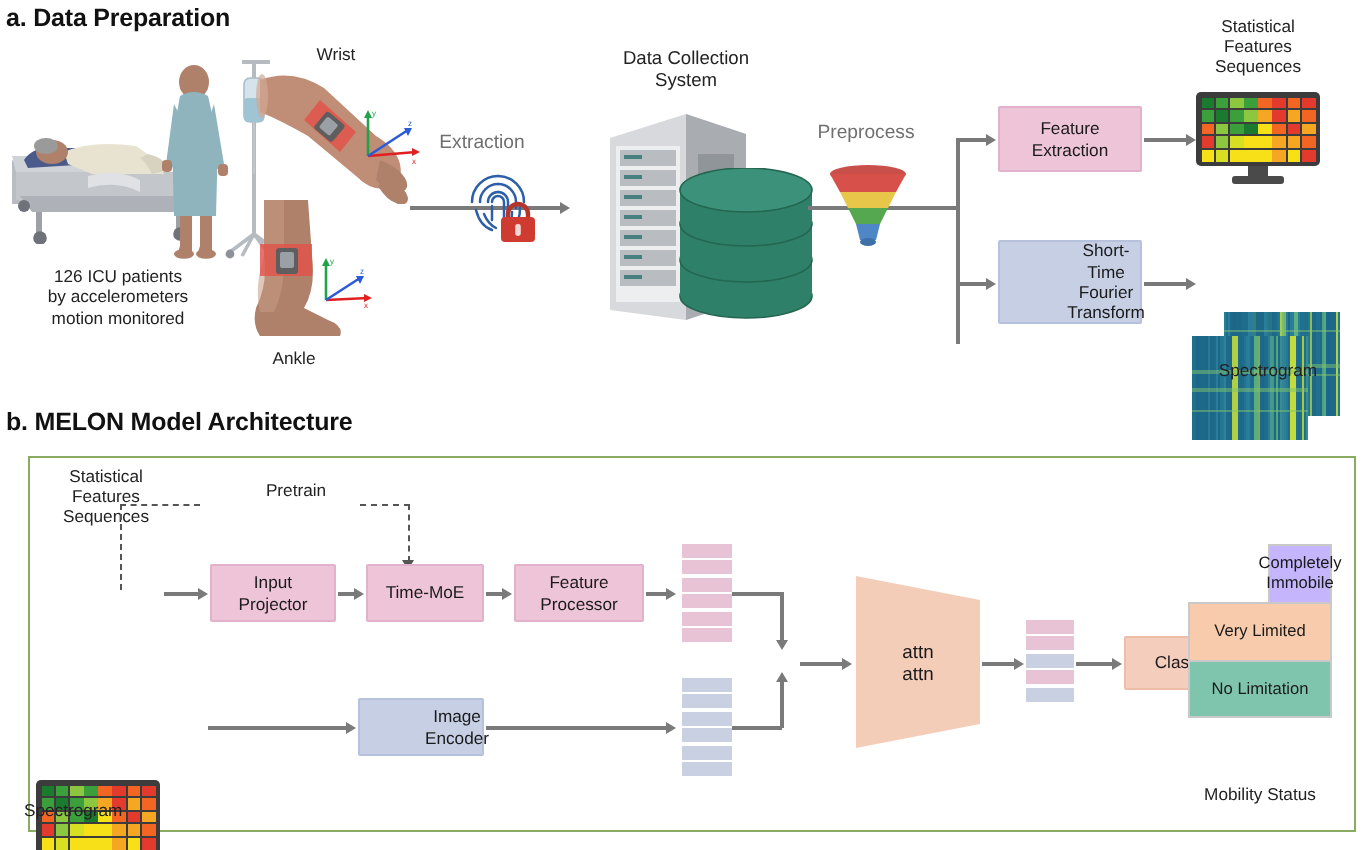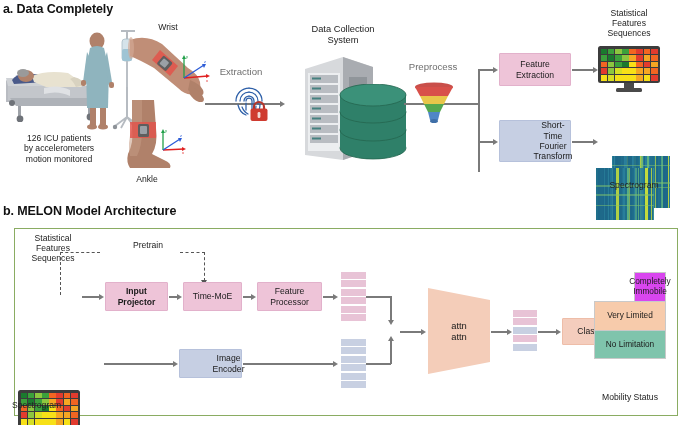--- a/index.html
+++ b/index.html
@@ -67,21 +67,21 @@
   .ms:last-child{border-bottom:1px solid #c9c9c9;}
 
   
   .panelb{box-sizing:border-box;border:1.4px solid #8aac62;background:#fff;}
 </style>
 </head>
 <body>
 
 <div class="root">
 
-  <div class="abs panel-title" style="left:3px;top:2px;">a. Data Completely</div>
+  <div class="abs panel-title" style="left:3px;top:2px;">a. Data Preparation</div>
 
   <div class="abs" style="left:2px;top:40px;width:118px;height:82px;">
     <svg viewBox="0 0 118 82" width="118" height="82">
 
       <path d="M4 40 L4 62 L10 62 L10 44 Z" fill="#b9bcc2"></path>
       <path d="M4 38 L62 38 L64 46 L6 46 Z" fill="#cfd2d6"></path>
       <rect x="6" y="46" width="88" height="14" fill="#c3c6cb"></rect>
       <path d="M8 58 L100 58 L100 66 L14 66 Z" fill="#aeb2b8"></path>
 
       <path d="M10 40 Q14 34 22 34 L40 34 L44 42 L12 44 Z" fill="#4a5a8a"></path>
@@ -578,21 +578,21 @@
   <div class="abs lbl" style="left:113px;top:240px;width:70px;">Pretrain</div>
   <div class="abs dshv" style="left:60px;top:252px;height:43px;"></div>
   <div class="abs dsh" style="left:60px;top:252px;width:40px;"></div>
   <div class="abs dsh" style="left:180px;top:252px;width:25px;"></div>
   <div class="abs dshv" style="left:204px;top:252px;height:29px;"></div>
   <div class="abs arrowD-dk" style="left:201px;top:280px;"></div>
 
   <div class="abs ln hl" style="left:82px;top:296px;width:18px;"></div>
   <div class="abs arrowR" style="left:99px;top:293.5px;"></div>
 
-  <div class="abs box pink" style="left:105px;top:282px;width:63px;height:29px;font-weight:bold;">
+  <div class="abs box pink" style="left:105px;top:282px;width:63px;height:29px;">
     <div>
       <div>Input</div>
       <div>Projector</div>
     </div>
   </div>
   <div class="abs ln hl" style="left:169px;top:296px;width:9px;"></div>
   <div class="abs arrowR" style="left:177px;top:293.5px;"></div>
 
   <div class="abs box pink" style="left:183px;top:282px;width:59px;height:29px;">Time-MoE</div>
   <div class="abs ln hl" style="left:243px;top:296px;width:9px;"></div>
@@ -664,21 +664,21 @@
 
   <div class="abs ln hl" style="left:538px;top:331px;width:19px;"></div>
   <div class="abs arrowR" style="left:556px;top:328.5px;"></div>
 
   <div class="abs box salmon" style="left:562px;top:318px;width:66px;height:27px;">Classifier</div>
 
   <div class="abs ln hl" style="left:629px;top:331px;width:17px;"></div>
   <div class="abs arrowR" style="left:645px;top:328.5px;"></div>
 
   <div class="abs" id="mobility-stack" style="left:594px;top:272px;width:72px;height:116px;">
-      <div class="ms" style="background: #d946ef; height: 29px; margin-left: 40px;">
+      <div class="ms" style="background: #c4b5fd; height: 29px; margin-left: 40px;">
         <div>
           <div>Completely</div>
           <div>Immobile</div>
         </div>
       </div>
       <div class="ms" style="background: rgb(247, 203, 171); height: 29px;">
         <div>
           <div>Very Limited</div>
         </div>
       </div>

